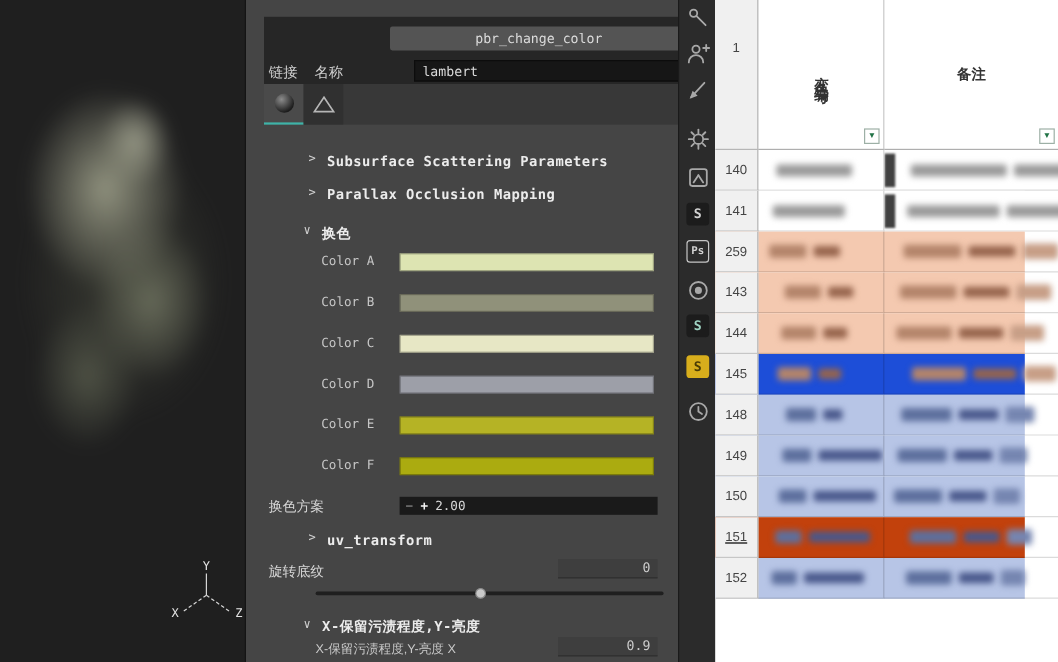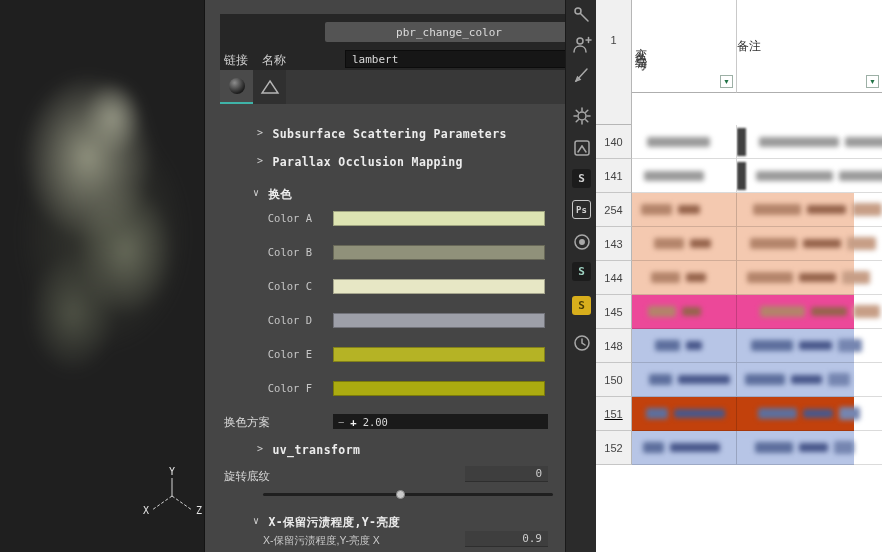--- a/index.html
+++ b/index.html
@@ -60,22 +60,22 @@
     display:flex;align-items:center;justify-content:center;font:bold 11px "DejaVu Sans Mono",monospace;}
   .chip.ps{background:transparent;border:1.5px solid #c6c6c6;font-size:9px;}
   .chip.s2{color:#9fd3c2;}
   .chip.yellow{background:#d8ae1c;color:#4a3c05;}
 
   
   .sheet{position:absolute;left:596px;top:0;width:286px;height:552px;background:#ffffff;overflow:hidden;}
   .sheet-header{position:relative;width:286px;height:125px;background:#fff;}
   .hnum{position:absolute;left:0;top:0;width:36px;height:125px;background:#f0f0f0;border-right:1px solid #b6b6b6;
     border-bottom:1px solid #b6b6b6;color:#444;font-size:11px;display:flex;justify-content:center;padding-top:34px;}
-  .hcell{position:absolute;top:0;height:93px;border-right:1px solid #c9c9c9;border-bottom:1px solid #aeaeae;
-    display:flex;align-items:center;color:#333;font-size:12px;}
+  .hcell{position:absolute;top:0;height:125px;border-right:1px solid #c9c9c9;border-bottom:1px solid #aeaeae;
+    display:flex;align-items:center;justify-content:center;color:#333;font-size:12px;font-weight:bold;}
   .h1{left:36px;width:105px;}
   .h2{left:141px;width:145px;border-right:none;}
   .vtext{writing-mode:vertical-rl;letter-spacing:4px;}
   .filter-btn{position:absolute;right:3px;bottom:4px;width:13px;height:13px;background:#fff;border:1px solid #9db0a6;
     color:#217346;font-size:7px;display:flex;align-items:center;justify-content:center;cursor:pointer;}
   .sheet-row{position:relative;width:258px;height:34px;display:flex;}
   .row-num{width:36px;height:34px;background:#f0f0f0;border-right:1px solid #b6b6b6;border-bottom:1px solid #c6c6c6;
     color:#444;font-size:11px;display:flex;align-items:center;justify-content:center;flex:none;}
   .row-num.sel-num{color:#217346;font-weight:bold;}
   .cell{position:relative;height:34px;border-right:1px solid rgba(0,0,0,.16);border-bottom:1px solid rgba(0,0,0,.14);
@@ -288,21 +288,21 @@
           <div class="cell c1">
             <span class="blur-chip" style="width: 60px; margin-left: 4px;"></span>
           </div>
           <div class="cell c2">
             <span class="dark-strip"></span>
             <span class="blur-chip" style="width: 77px; margin-left: 11px;"></span>
             <span class="blur-chip" style="width: 66px;"></span>
           </div>
         </div>
         <div class="sheet-row band-salmon" style="background: rgb(244, 201, 176);">
-          <div class="row-num">254</div>
+          <div class="row-num">259</div>
           <div class="cell c1">
             <span class="blur-chip" style="width: 31px; margin-left: 1px;"></span>
             <span class="blur-chip" style="width: 22px;"></span>
           </div>
           <div class="cell c2">
             <span class="blur-chip" style="width: 48px; margin-left: 8px;"></span>
             <span class="blur-chip" style="width: 39px;"></span>
             <span class="blur-chip" style="width: 30px;"></span>
           </div>
         </div>
@@ -323,21 +323,21 @@
           <div class="cell c1">
             <span class="blur-chip" style="width: 29px; margin-left: 11px;"></span>
             <span class="blur-chip" style="width: 20px;"></span>
           </div>
           <div class="cell c2">
             <span class="blur-chip" style="width: 46px; margin-left: 2px;"></span>
             <span class="blur-chip" style="width: 37px;"></span>
             <span class="blur-chip" style="width: 28px;"></span>
           </div>
         </div>
-        <div class="sheet-row band-salmon" style="background: #ec4899; text-align: center;">
+        <div class="sheet-row band-salmon" style="background: #1d4ed8; text-align: center;">
           <div class="row-num">145</div>
           <div class="cell c1">
             <span class="blur-chip" style="width: 28px; margin-left: 8px;"></span>
             <span class="blur-chip" style="width: 19px;"></span>
           </div>
           <div class="cell c2">
             <span class="blur-chip" style="width: 45px; margin-left: 15px;"></span>
             <span class="blur-chip" style="width: 36px;"></span>
             <span class="blur-chip" style="width: 27px;"></span>
           </div>
@@ -348,20 +348,32 @@
             <span class="blur-chip" style="width: 25px; margin-left: 15px;"></span>
             <span class="blur-chip" style="width: 16px;"></span>
           </div>
           <div class="cell c2">
             <span class="blur-chip" style="width: 42px; margin-left: 6px;"></span>
             <span class="blur-chip" style="width: 33px;"></span>
             <span class="blur-chip" style="width: 24px;"></span>
           </div>
         </div>
         <div class="sheet-row band-blue" style="background: rgb(183, 197, 230);">
+          <div class="row-num">149</div>
+          <div class="cell c1">
+            <span class="blur-chip" style="width: 24px; margin-left: 12px;"></span>
+            <span class="blur-chip" style="width: 53px;"></span>
+          </div>
+          <div class="cell c2">
+            <span class="blur-chip" style="width: 41px; margin-left: 3px;"></span>
+            <span class="blur-chip" style="width: 32px;"></span>
+            <span class="blur-chip" style="width: 23px;"></span>
+          </div>
+        </div>
+        <div class="sheet-row band-blue" style="background: rgb(183, 197, 230);">
           <div class="row-num">150</div>
           <div class="cell c1">
             <span class="blur-chip" style="width: 23px; margin-left: 9px;"></span>
             <span class="blur-chip" style="width: 52px;"></span>
           </div>
           <div class="cell c2">
             <span class="blur-chip" style="width: 40px; margin-left: 0px;"></span>
             <span class="blur-chip" style="width: 31px;"></span>
             <span class="blur-chip" style="width: 22px;"></span>
           </div>

